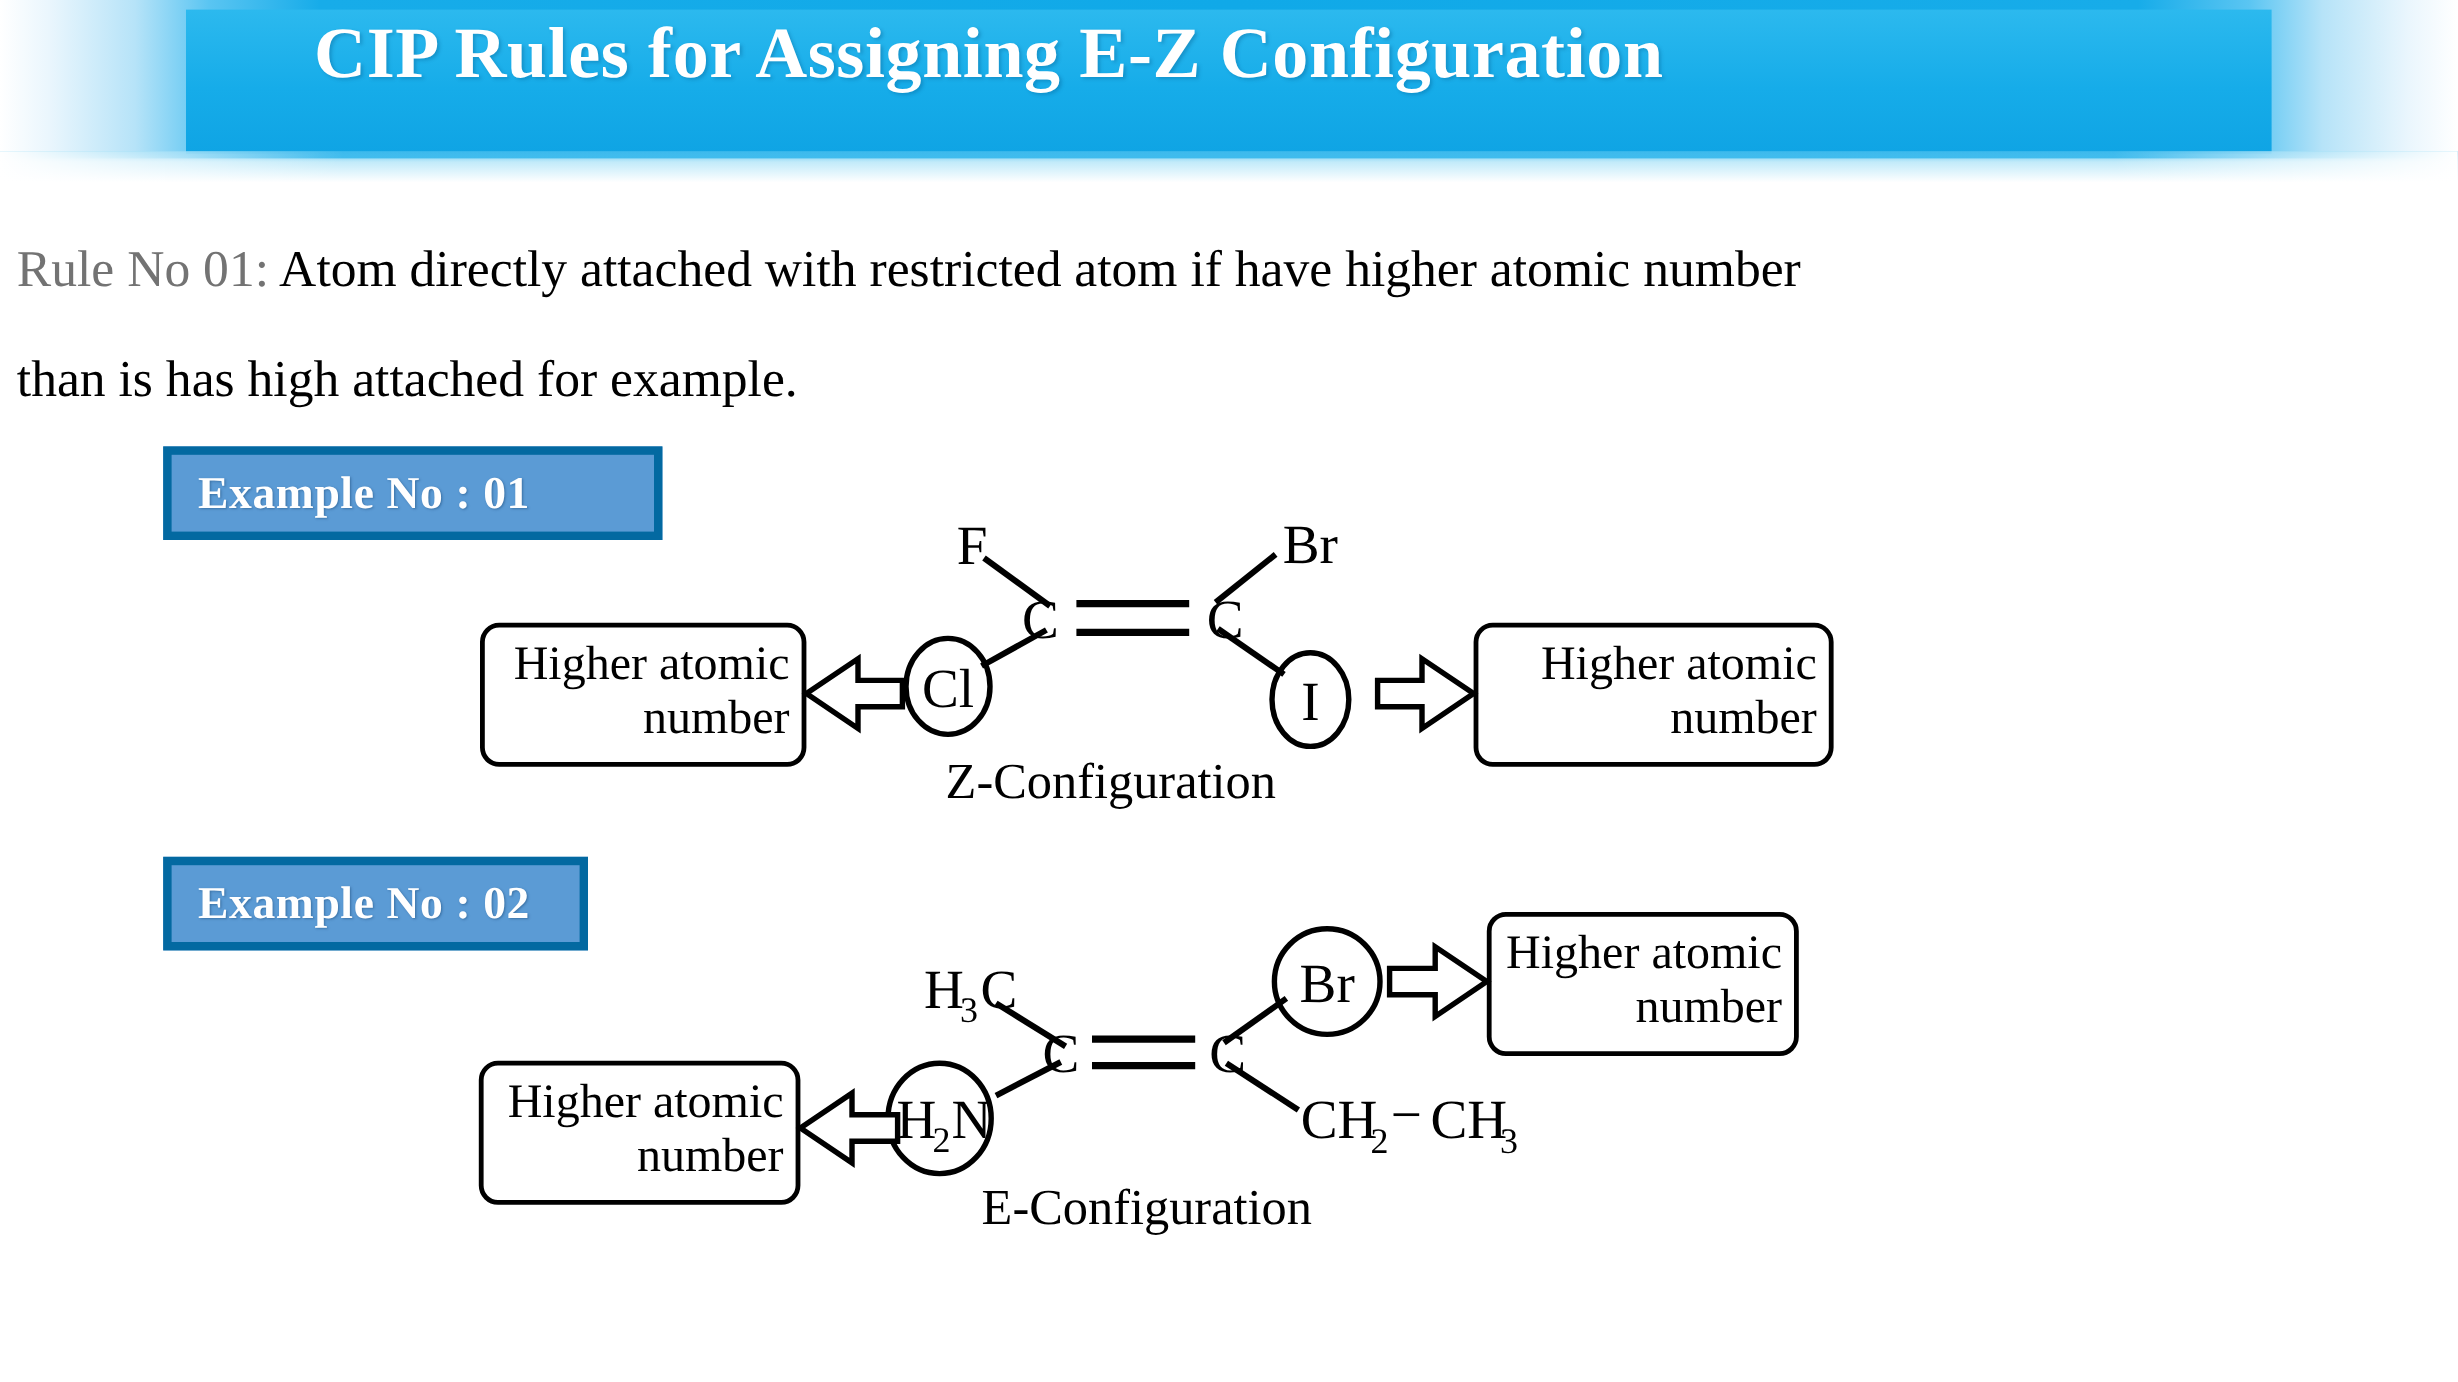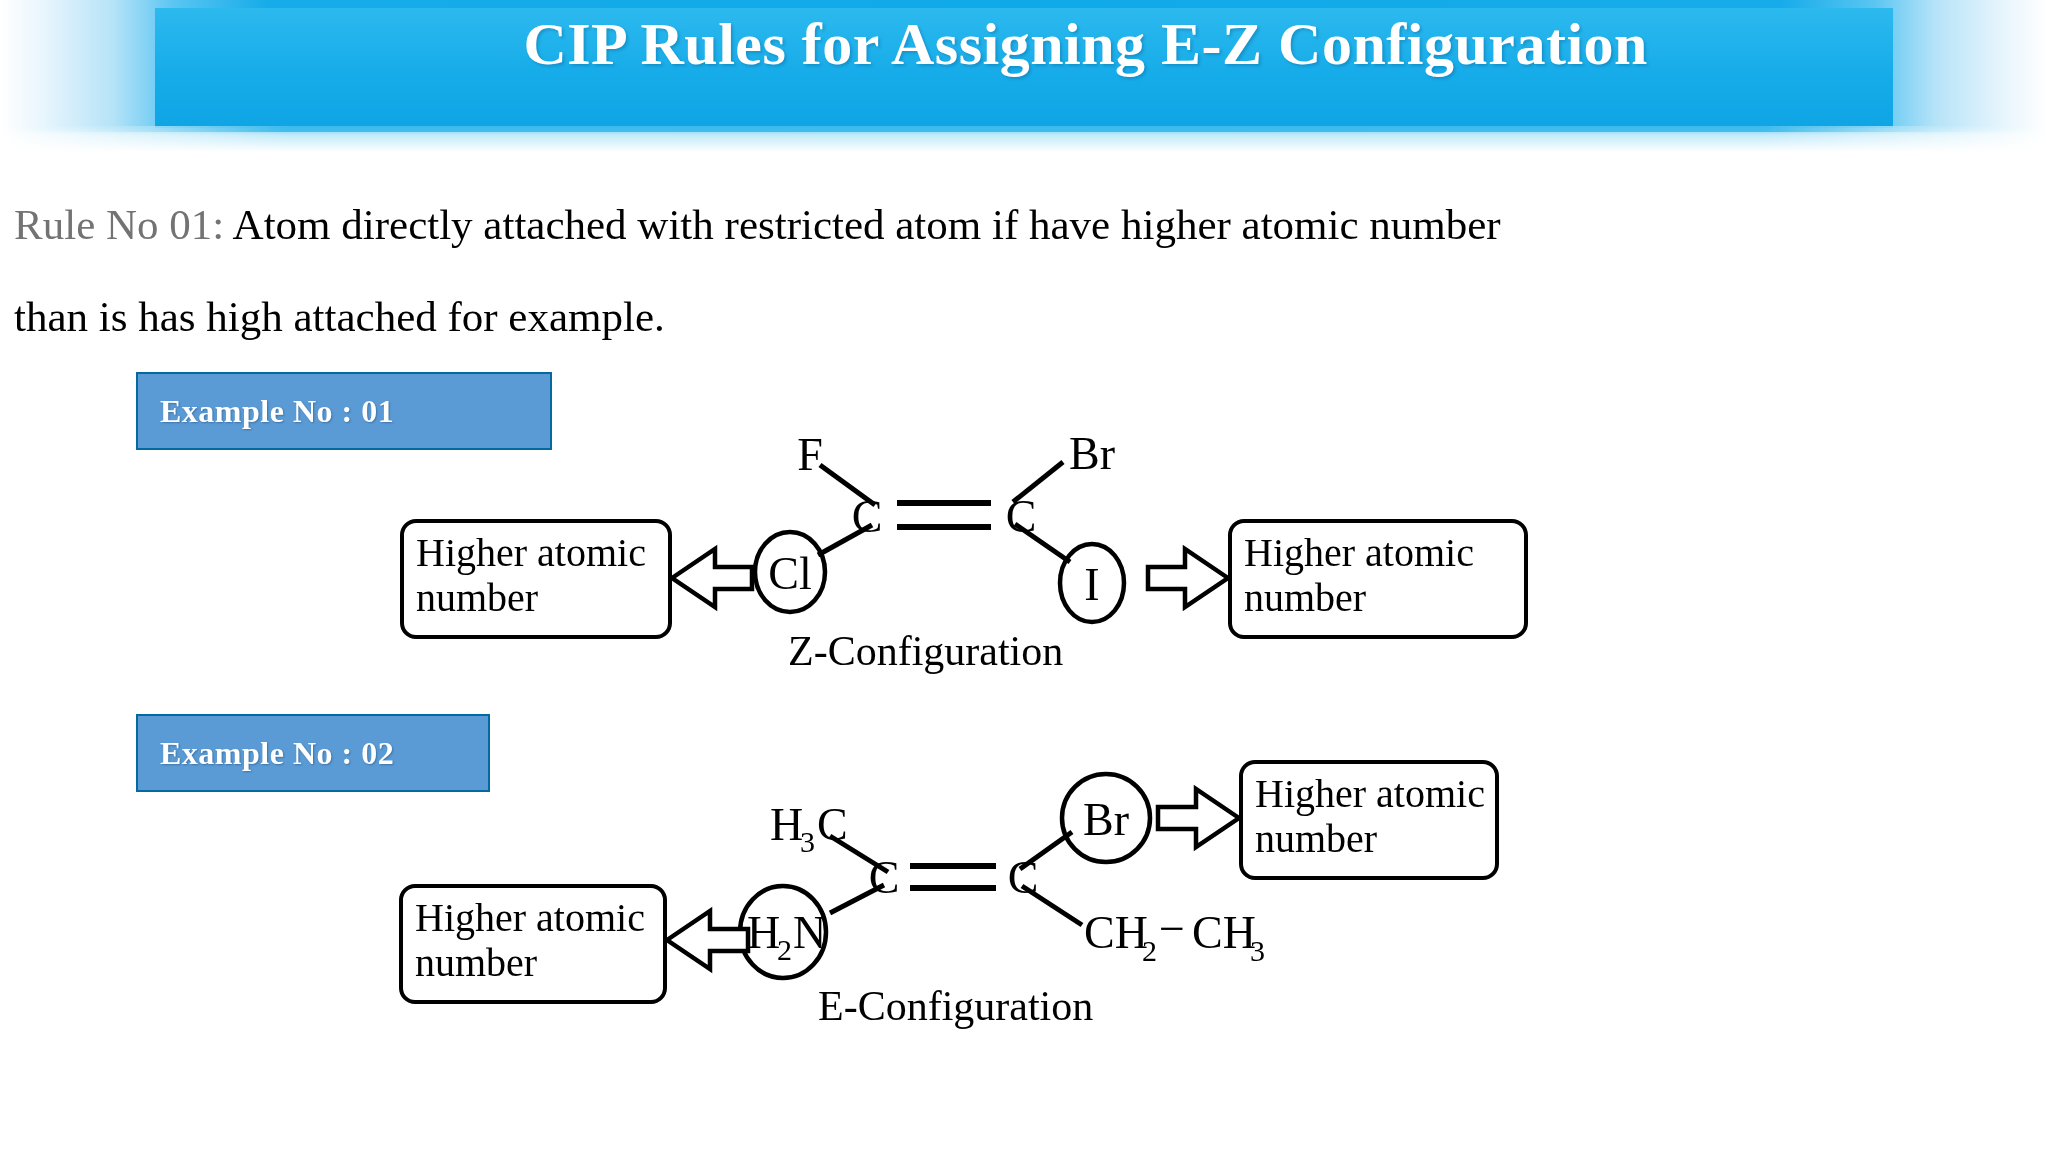--- a/index.html
+++ b/index.html
@@ -65,21 +65,21 @@
     background: linear-gradient(to right,
       #ffffff 0%, rgba(255,255,255,0.55) 6%,
       rgba(255,255,255,0) 14%, rgba(255,255,255,0) 86%,
       rgba(255,255,255,0.55) 94%, #ffffff 100%);
   }
   #title-text {
     position: absolute;
     left: 0;
     top: 10px;
     width: 1648px;
-    text-align: right;
+    text-align: center;
     font-size: 60px;
     font-weight: bold;
     color: #ffffff;
     letter-spacing: 0.5px;
     text-shadow: 2px 2px 3px rgba(0,80,130,0.30);
     white-space: nowrap;
   }
 
   
   .rule-line {
@@ -91,23 +91,23 @@
   #rule-line-1 { left: 14px; top: 200px; }
   #rule-line-2 { left: 14px; top: 292px; }
   .rule-label {
     color: #737373;
   }
 
   
   .example-badge {
     position: absolute;
     background: #5B9BD5;
-    border: 2px solid #0369a1;
+    border: 7px solid #0369a1;
     color: #ffffff;
-    font-size: 32px;
+    font-size: 38px;
     font-weight: bold;
     display: flex;
     align-items: center;
     padding-left: 22px;
     box-sizing: border-box;
     letter-spacing: 0.5px;
     text-shadow: 1px 1px 2px rgba(0,40,80,0.35);
   }
   #example-badge-1 { left: 136px; top: 372px; width: 416px; height: 78px; }
   #example-badge-2 { left: 136px; top: 714px; width: 354px; height: 78px; }
@@ -116,20 +116,21 @@
   .callout-box {
     position: absolute;
     border: 4px solid #000000;
     border-radius: 16px;
     background: #ffffff;
     box-sizing: border-box;
     font-size: 40px;
     color: #000000;
     line-height: 1.12;
     padding: 8px 10px 6px 12px;
+    text-align: right;
   }
   #callout-1-left  { left: 400px; top: 519px; width: 272px; height: 120px; }
   #callout-1-right { left: 1228px; top: 519px; width: 300px; height: 120px; }
   #callout-2-right { left: 1239px; top: 760px; width: 260px; height: 120px; }
   #callout-2-left  { left: 399px; top: 884px; width: 268px; height: 120px; }
 
   
   #diagram-layer {
     position: absolute;
     left: 0;

